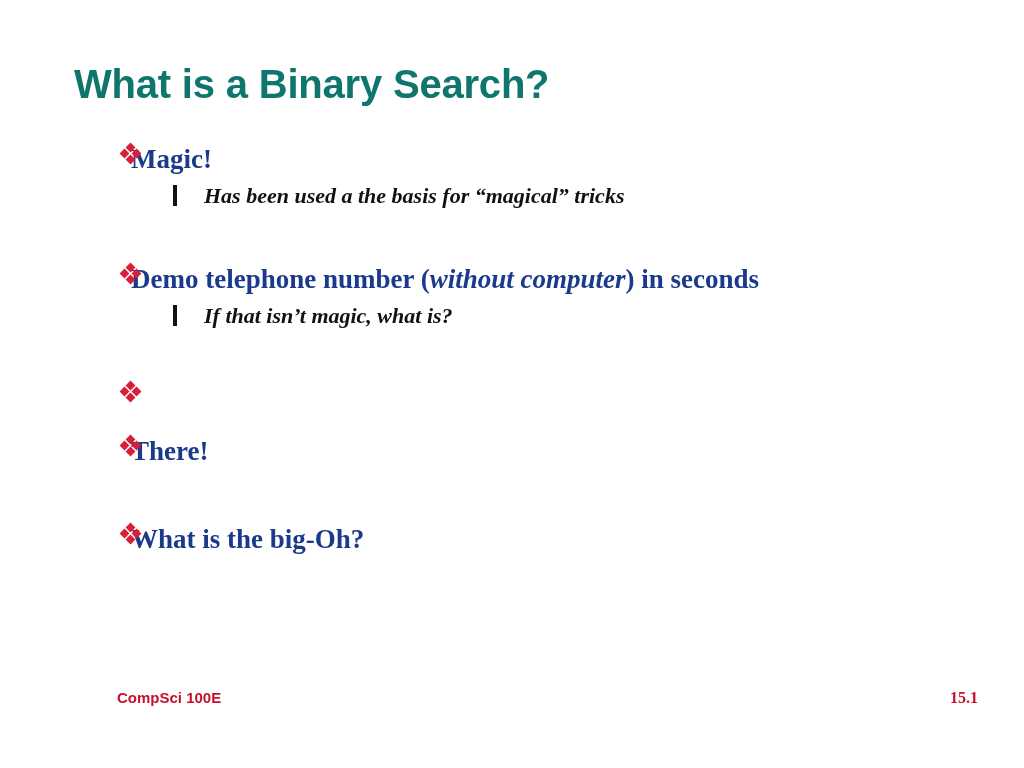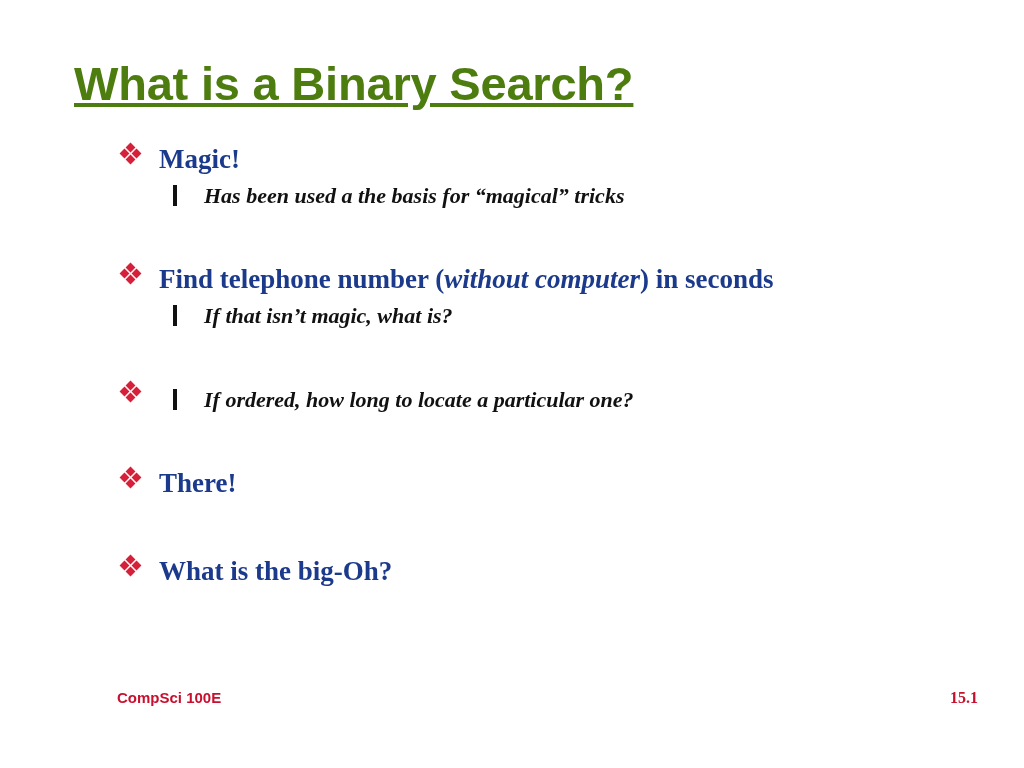--- a/index.html
+++ b/index.html
@@ -22,46 +22,45 @@
   }
 
   
   .slide-title {
     position: absolute;
     left: 74px;
     top: 58px;
     width: 880px;
     font-family: "Liberation Sans", "DejaVu Sans", sans-serif;
     font-weight: bold;
-    font-size: 47px;
+    font-size: 40px;
     line-height: 52px;
     letter-spacing: -0.2px;
-    color: #4d7c0f;
-    white-space: nowrap;
-    text-decoration: underline;
+    color: #0f766e;
+    white-space: nowrap;
   }
 
   
   .body {
     position: absolute;
     left: 0;
     top: 142px;
     width: 1024px;
   }
 
   .group {
     position: relative;
   }
 
   
   .l1 {
     position: relative;
     display: flex;
     align-items: flex-end;
-    padding-left: 120px;
+    padding-left: 92px;
     margin-bottom: 2px;
   }
   .l1 .marker {
     position: absolute;
     left: 121px;
     top: 2px;
     width: 22px;
     height: 26px;
   }
   .l1 .text {
@@ -194,46 +193,40 @@
 
     <div class="gap-lg"></div>
 
     <div class="group">
       <div class="l1">
         <span class="marker">
           <span class="dia-wrap">
             <span class="dia t"></span><span class="dia l"></span><span class="dia r"></span><span class="dia b"></span>
           </span>
         </span>
-        <span class="text"><span>Find telephone number (</span><em>without computer</em><span>) in seconds</span></span>
+        <span class="text"><span>Demo telephone number (</span><em>without computer</em><span>) in seconds</span></span>
       </div>
       <div class="l2">
         <span class="marker">
           <span class="sq"></span>
         </span>
         <span class="text">If that isn’t magic, what is?</span>
       </div>
     </div>
 
     <div class="gap-md"></div>
 
     <div class="group">
       <div class="l1">
         <span class="marker">
           <span class="dia-wrap">
             <span class="dia t"></span><span class="dia l"></span><span class="dia r"></span><span class="dia b"></span>
           </span>
         </span>
       </div>
-      <div class="l2">
-        <span class="marker">
-          <span class="sq"></span>
-        </span>
-        <span class="text">If ordered, how long to locate a particular one?</span>
-      </div>
     </div>
 
     <div class="gap-sm"></div>
 
     <div class="group">
       <div class="l1">
         <span class="marker">
           <span class="dia-wrap">
             <span class="dia t"></span><span class="dia l"></span><span class="dia r"></span><span class="dia b"></span>
           </span>

